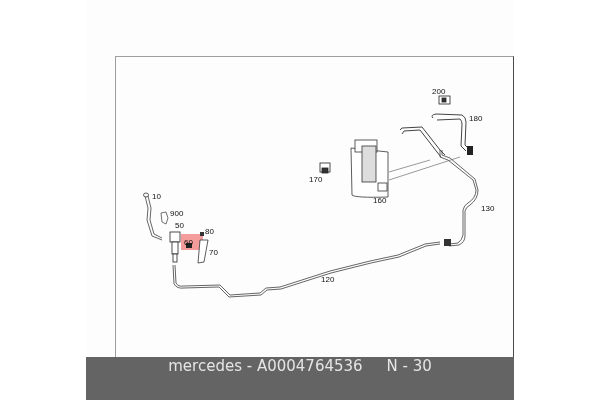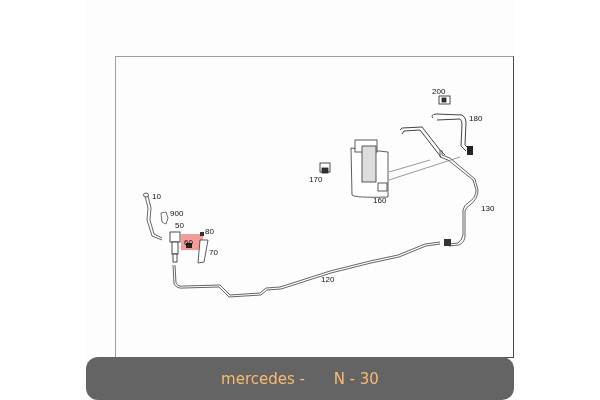--- a/index.html
+++ b/index.html
@@ -1,21 +1,21 @@
 <!DOCTYPE html>
 <html><head>
 <meta charset="utf-8">
 <style>
   html, body { margin:0; padding:0; }
   body { width:600px; height:400px; background:#ffffff; position:relative; overflow:hidden; font-family:"Liberation Sans", sans-serif; }
   .page { position:absolute; left:86px; top:0; width:428px; height:400px; background:#fdfdfd; }
   .frame { position:absolute; left:115px; top:56px; width:397px; height:300px; border-top:1px solid #9e9e9e; border-left:1px solid #9e9e9e; border-right:1px solid #4a4a4a; border-bottom:1px solid #4a4a4a; background:#fdfdfd; }
   svg.diagram { position:absolute; left:0; top:0; width:600px; height:400px; }
   .lbl { font-family:"Liberation Sans", sans-serif; font-size:8px; fill:#111; }
-  .caption-bar { position:absolute; left:86px; top:357px; width:428px; height:43px; background:#646464; color:#fdba74; display:flex; align-items:center; justify-content:center; font-size:15px; font-family:"DejaVu Sans", sans-serif;border-radius:12px; }
+  .caption-bar { position:absolute; left:86px; top:357px; width:428px; height:43px; background:#646464; color:#e5e5e5; display:flex; align-items:flex-start; justify-content:center; font-size:15px; font-family:"DejaVu Sans", sans-serif; }
   .caption-bar span { white-space:pre; }
 </style>
 </head>
 <body>
 
 <div class="page"></div>
 <div class="frame"></div>
 
 <svg class="diagram" viewBox="0 0 600 400" xmlns="http://www.w3.org/2000/svg">
 
@@ -88,15 +88,16 @@
   <text class="lbl" x="481" y="211">130</text>
   <text class="lbl" x="373" y="203">160</text>
   <text class="lbl" x="309" y="182">170</text>
   <text class="lbl" x="469" y="121">180</text>
   <text class="lbl" x="432" y="94">200</text>
 </svg>
 
 <div class="caption-bar">
   <span>mercedes</span>
   <span> - </span>
+  <span>A0004764536</span>
   <span>     </span>
   <span>N - 30</span>
 </div>
 
 </body></html>

